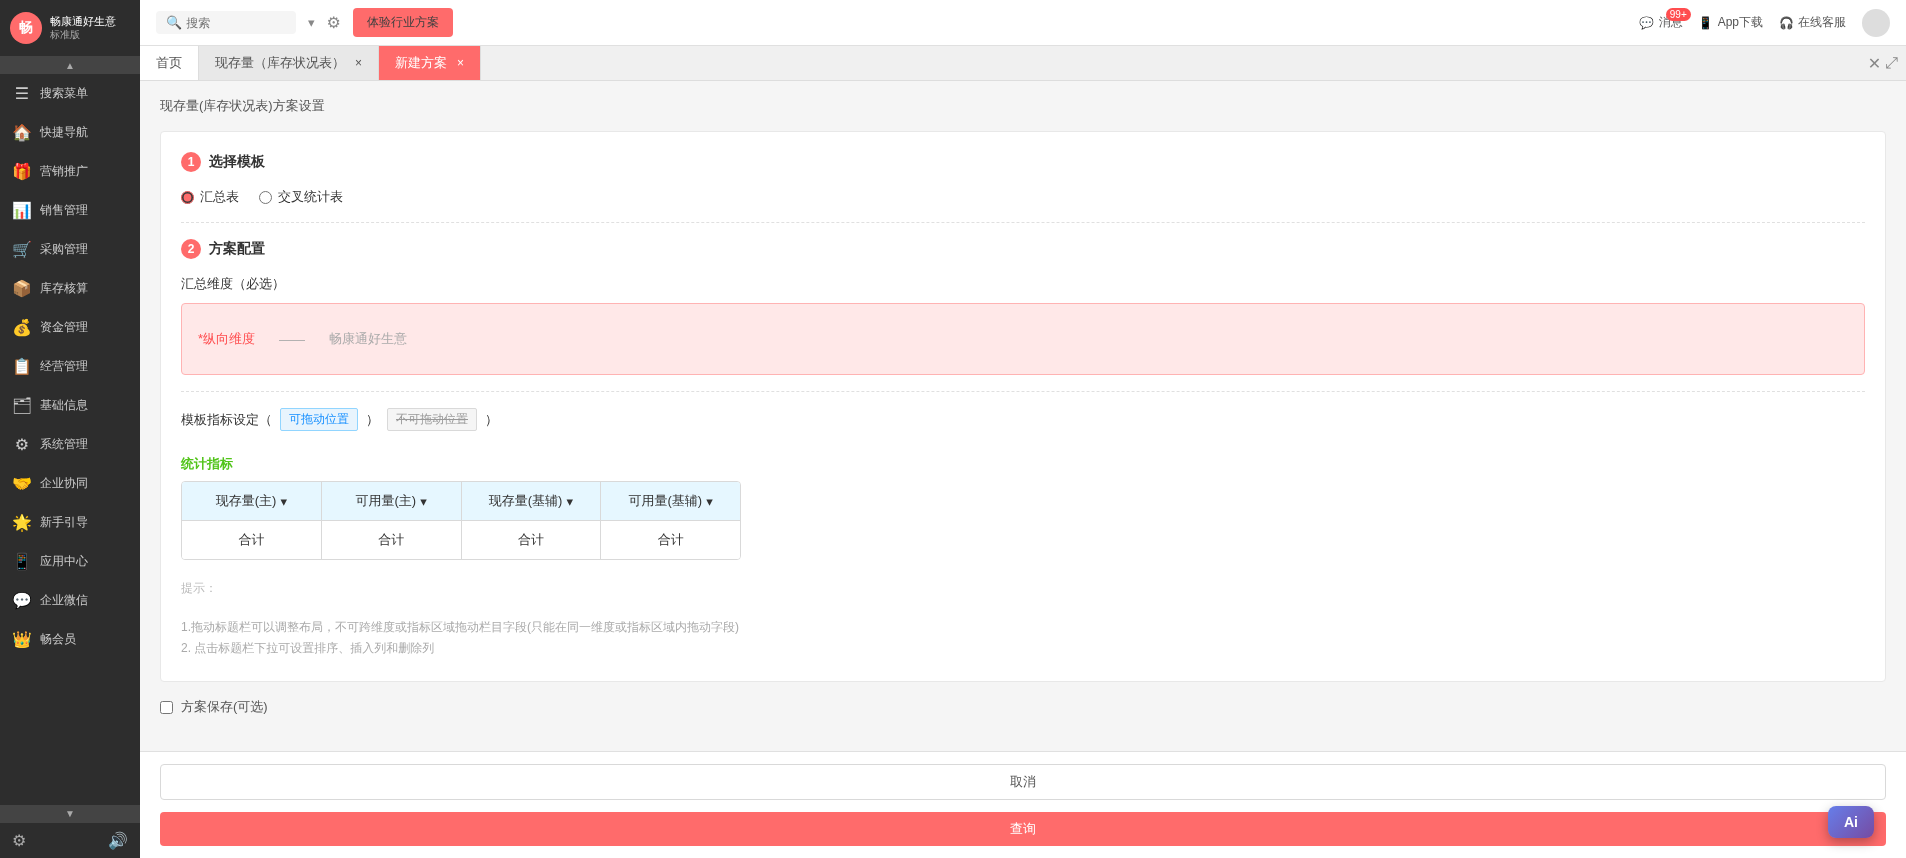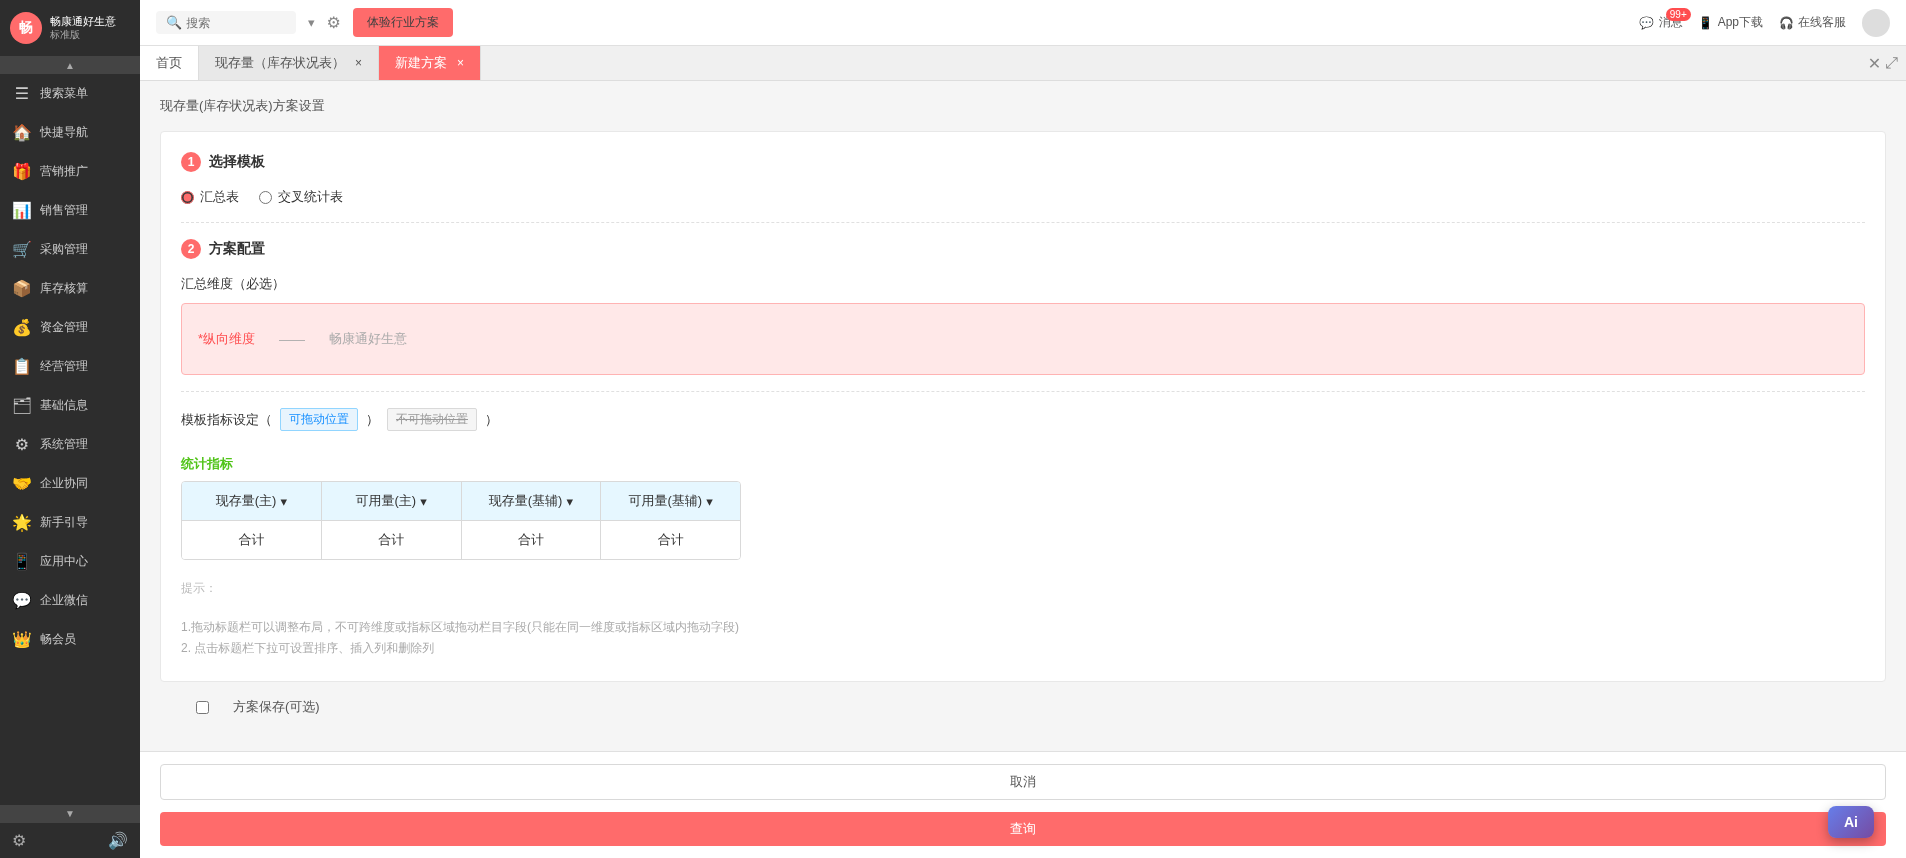--- a/index.html
+++ b/index.html
@@ -261,22 +261,22 @@
     
     .tips-section {
       margin-top: 20px; color: #aaa; font-size: 12px;
     }
     .tips-title { color: #bbb; font-size: 12px; margin-bottom: 22px; }
     .tip-item { margin-bottom: 4px; }
     .tip-link { color: #aaa; }
 
     
     .save-option {
-      display: flex; align-items: center; gap: 24px;
-      margin-top: 16px; font-size: 13px; color: #555; margin-left: 36px;
+      display: flex; align-items: center; gap: 8px;
+      margin-top: 16px; font-size: 13px; color: #555;
     }
 
     
     .footer-bar {
       background: #fff;
       border-top: 1px solid #e0e0e0;
       padding: 12px 20px;
       display: flex; justify-content: flex-end; gap: 12px;
       flex-shrink: 0;
       flex-direction: column;

